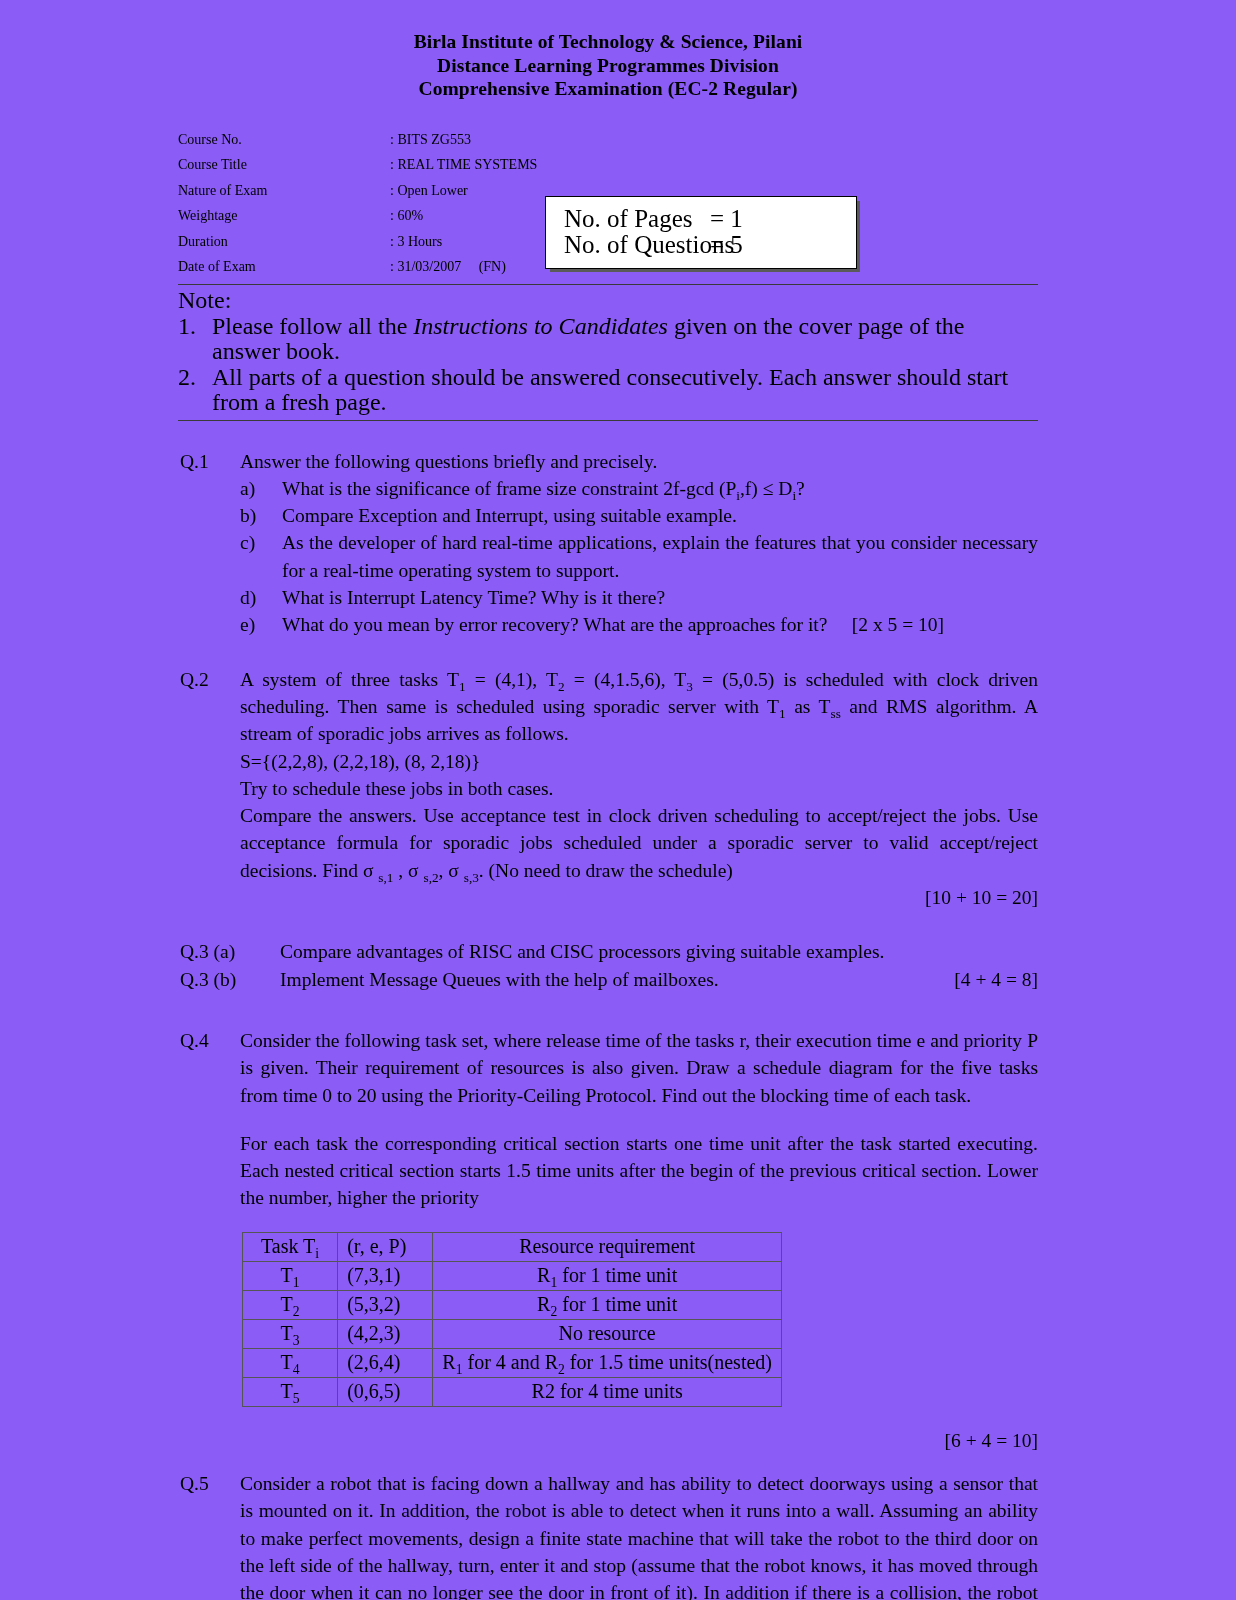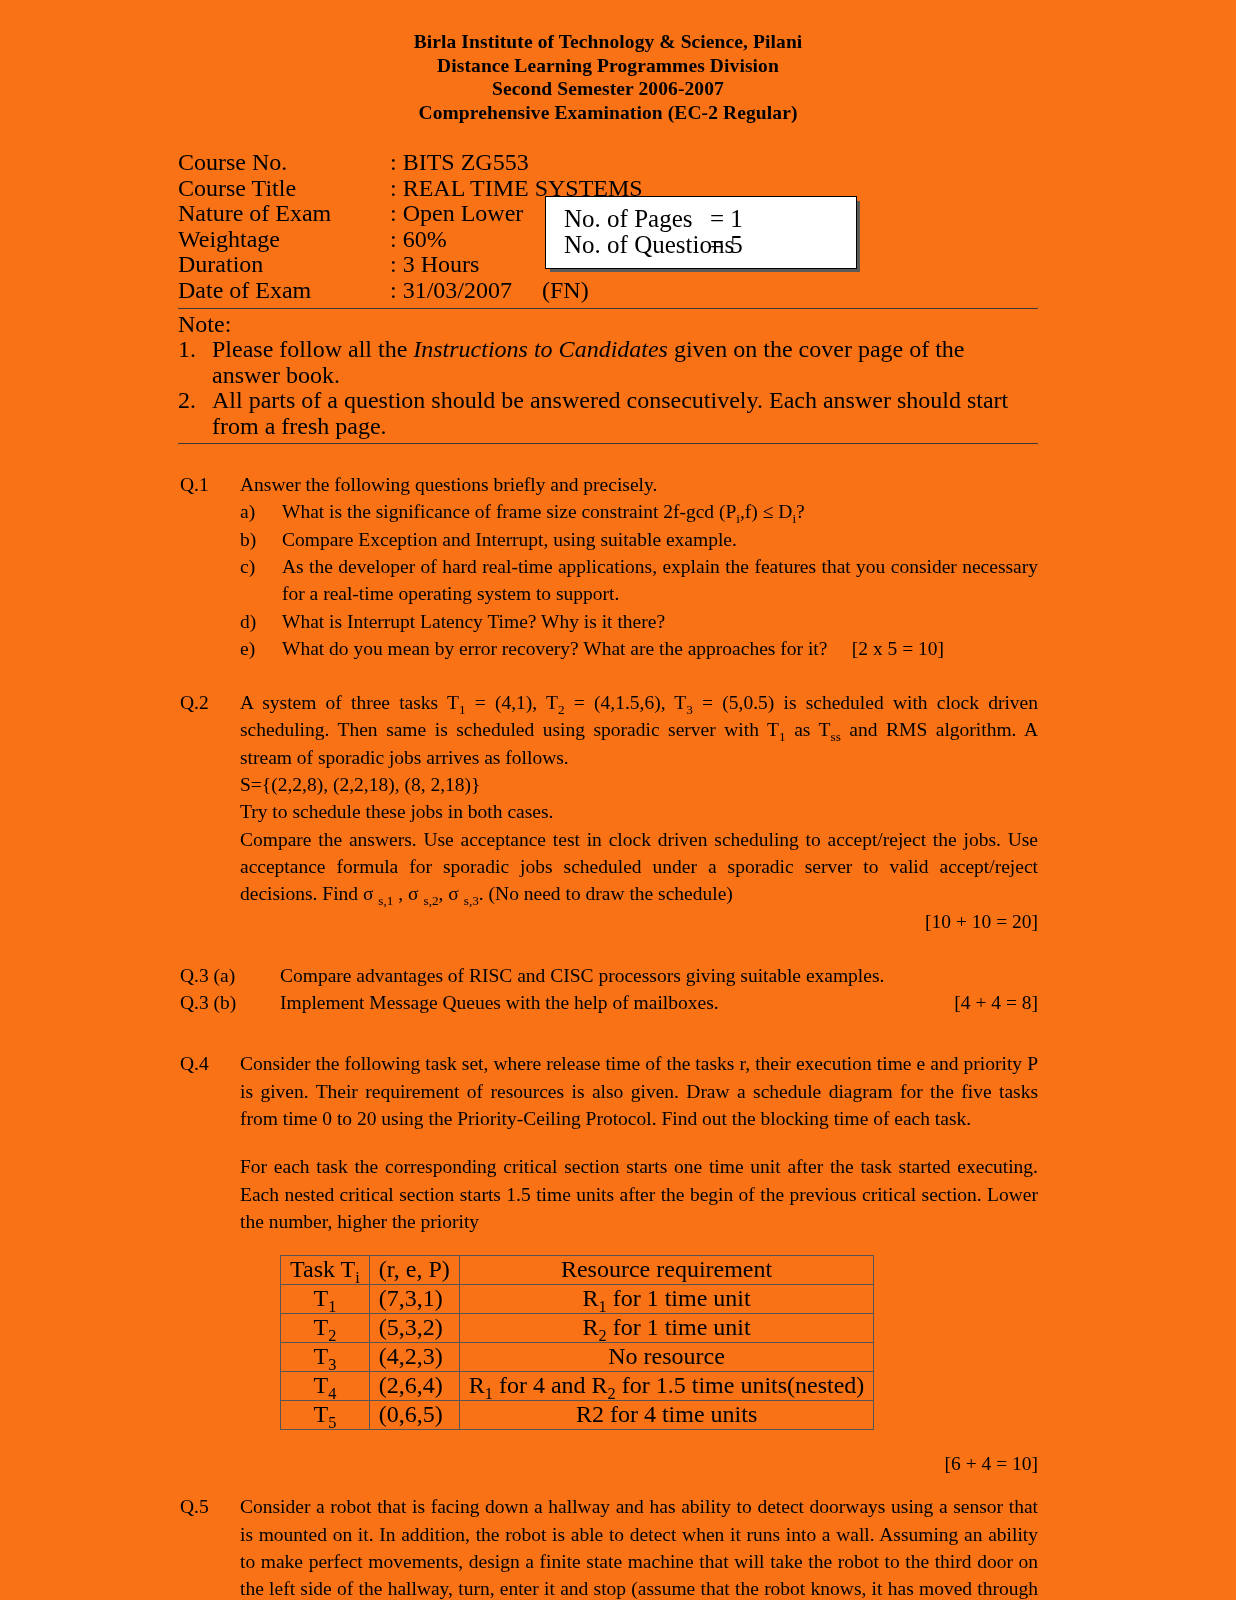--- a/index.html
+++ b/index.html
@@ -8,21 +8,21 @@
     background: #ffffff;
   }
   body {
     font-family: "Liberation Serif", "DejaVu Serif", serif;
     color: #000000;
   }
   #page {
     position: relative;
     width: 1236px;
     height: 1600px;
-    background: #f97316;
+    background: #8b5cf6;
     overflow: hidden;
     box-sizing: border-box;
     padding: 0;
   }
   .content {
     position: absolute;
     left: 178px;
     top: 30px;
     width: 860px;
   }
@@ -33,21 +33,21 @@
     font-weight: bold;
     font-size: 19.5px;
     line-height: 23.5px;
     letter-spacing: 0.1px;
   }
   .header div { white-space: nowrap; }
 
   
   .meta {
     margin-top: 26px;
-    font-size: 24px;
+    font-size: 14px;
     line-height: 25.6px;
   }
   .meta-row {
     display: flex;
   }
   .meta-label {
     width: 212px;
     flex: 0 0 212px;
   }
   .meta-value { white-space: pre; }
@@ -140,23 +140,22 @@
   .gap-md { height: 27px; }
   .gap-lg { height: 34px; }
 
   
   .tbl-wrap {
     margin-top: 20px;
     padding-left: 64px;
   }
   table.taskset {
     border-collapse: collapse;
-    font-size: 24px;
+    font-size: 20px;
     width: 540px;
-    margin-left: 38px;
   }
   table.taskset td {
     border: 1.3px solid #555;
     padding: 1px 9px 3px 9px;
     line-height: 24px;
     white-space: nowrap;
   }
   td.c-task { width: 112px; text-align: center; }
   td.c-rep  { width: 110px; text-align: left; }
   td.c-res  { text-align: center; }
@@ -164,21 +163,20 @@
 </style>
 </head>
 <body>
 
 <div id="page">
   <div class="content">
 
     <div class="header">
       <div>Birla Institute of Technology &amp; Science, Pilani</div>
       <div>Distance Learning Programmes Division</div>
-      <div>Second Semester 2006-2007</div>
       <div>Comprehensive Examination  (EC-2 Regular)</div>
     </div>
 
     <div class="meta">
       <div class="meta-row">
         <span class="meta-label">Course No.</span>
         <span class="meta-value">: BITS ZG553</span>
       </div>
       <div class="meta-row">
         <span class="meta-label">Course Title</span>

